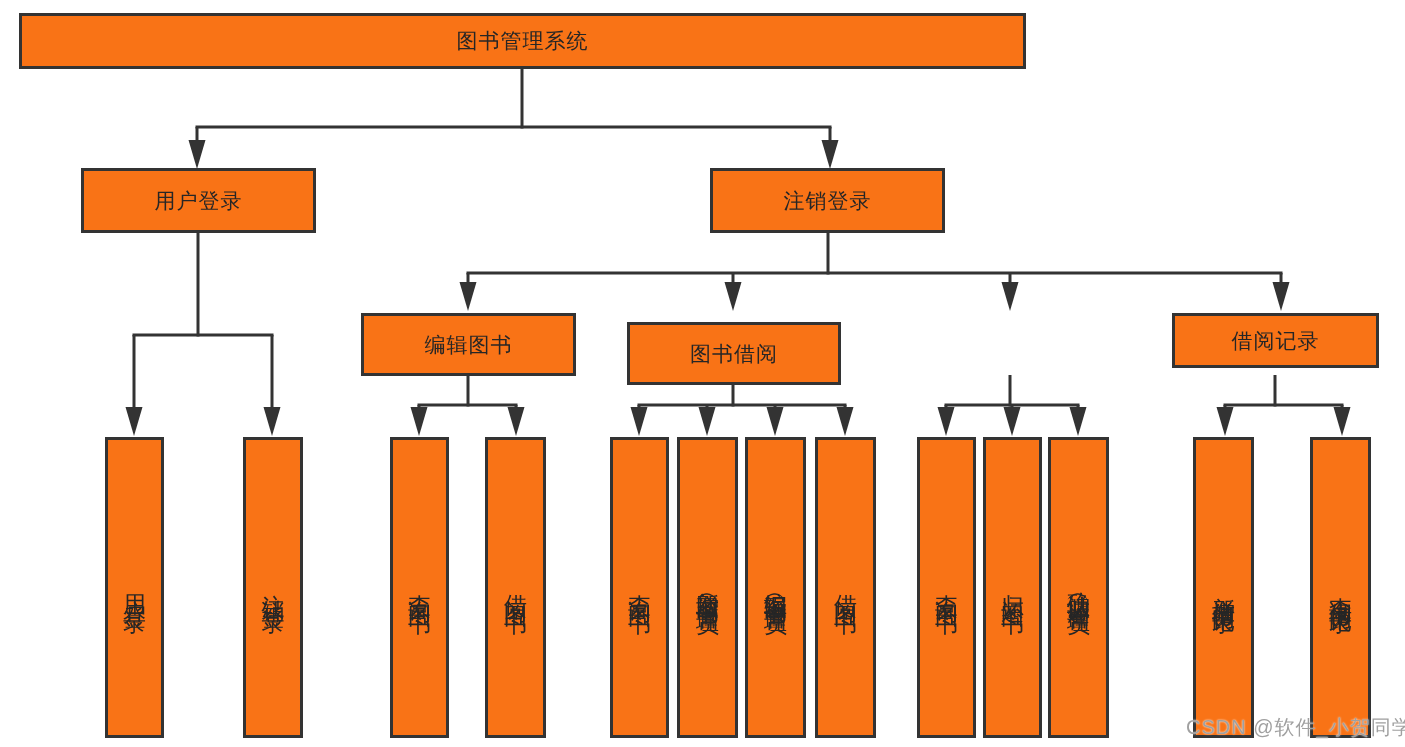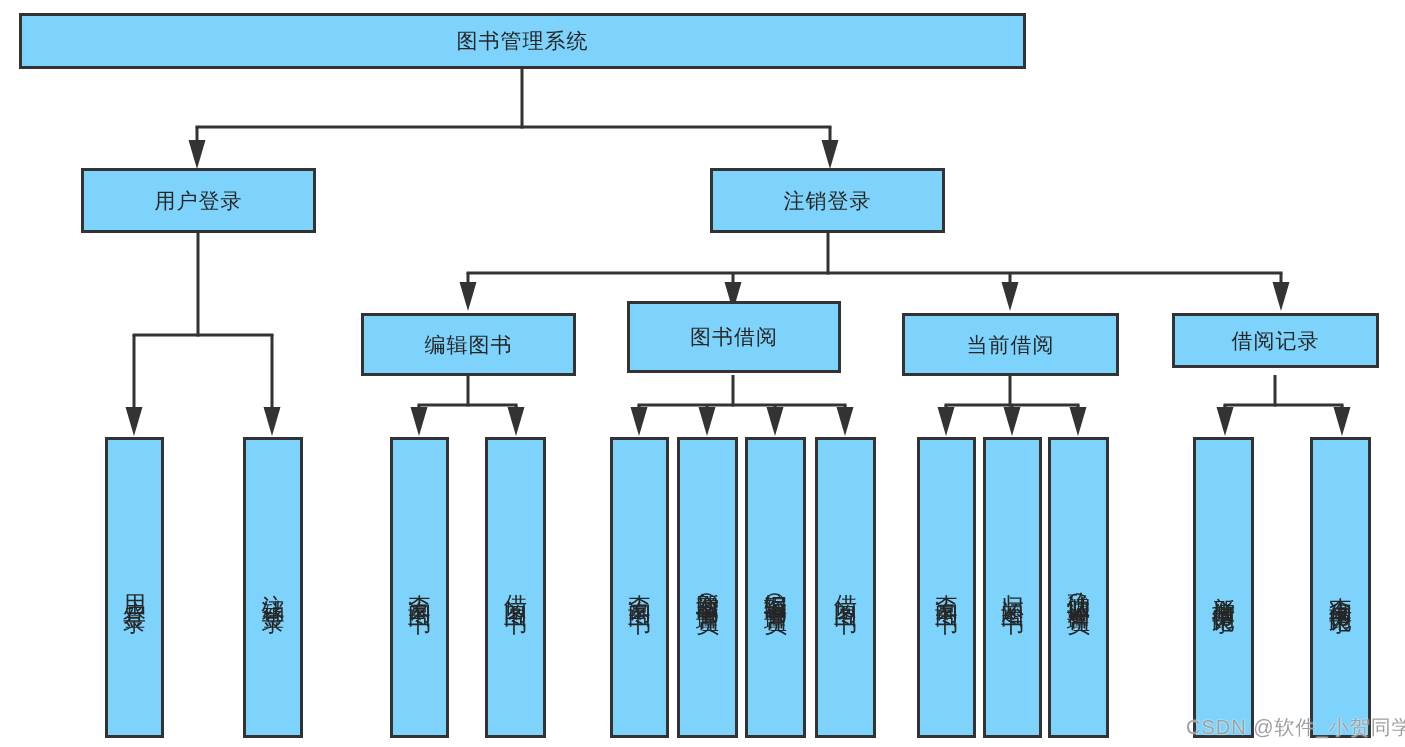--- a/index.html
+++ b/index.html
@@ -8,21 +8,21 @@
     width:1405px;height:747px;
     background:#ffffff;
     font-family:"Liberation Sans","DejaVu Sans",sans-serif;
     overflow:hidden;
   }
   #wires{position:absolute;left:0;top:0;width:1405px;height:747px;pointer-events:none;}
   .node{
     position:absolute;
     box-sizing:border-box;
     border:3px solid #333333;
-    background:#7dd3fc;
+    background:#f97316;
     display:flex;align-items:center;justify-content:center;
     color:#262626;
   }
   .node.h{font-size:21px;letter-spacing:1px;}
   .node.v{font-size:23px;}
   .node.v .lbl{
     writing-mode:vertical-rl;
     letter-spacing:6px;
     line-height:1;
     white-space:nowrap;
@@ -113,25 +113,22 @@
   <div class="node h" style="left:81px;top:168px;width:235px;height:65px">
     <span class="lbl">用户登录</span>
   </div>
   <div class="node h" style="left:710px;top:168px;width:235px;height:65px">
     <span class="lbl">注销登录</span>
   </div>
 
   <div class="node h" style="left:361px;top:313px;width:215px;height:63px">
     <span class="lbl">编辑图书</span>
   </div>
-  <div class="node h" style="left:627px;top:301px;width:214px;height:72px">
+  <div class="node h" style="left:627px;top:322px;width:214px;height:63px">
     <span class="lbl">图书借阅</span>
-  </div>
-  <div class="node h" style="left:902px;top:313px;width:217px;height:63px">
-    <span class="lbl">当前借阅</span>
   </div>
   <div class="node h" style="left:1172px;top:313px;width:207px;height:55px">
     <span class="lbl">借阅记录</span>
   </div>
 
   <div class="node v" style="left:105px;top:437px;width:59px;height:301px">
     <span class="lbl">用户登录</span>
   </div>
   <div class="node v" style="left:243px;top:437px;width:60px;height:301px">
     <span class="lbl">注销登录</span>

